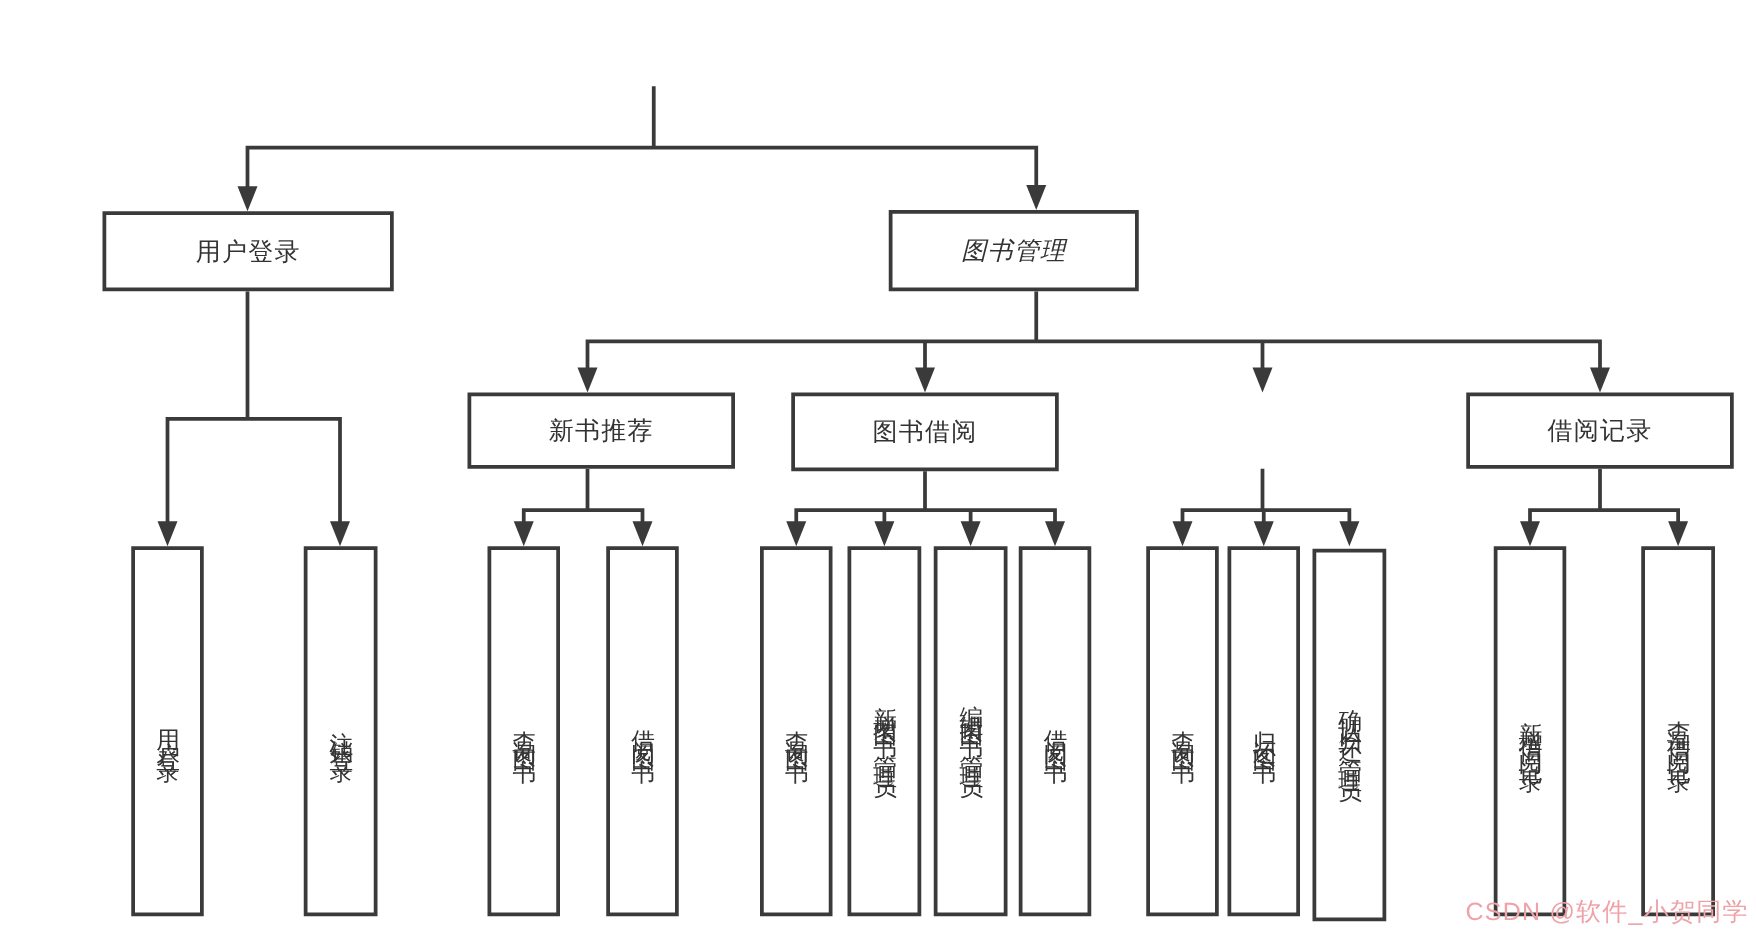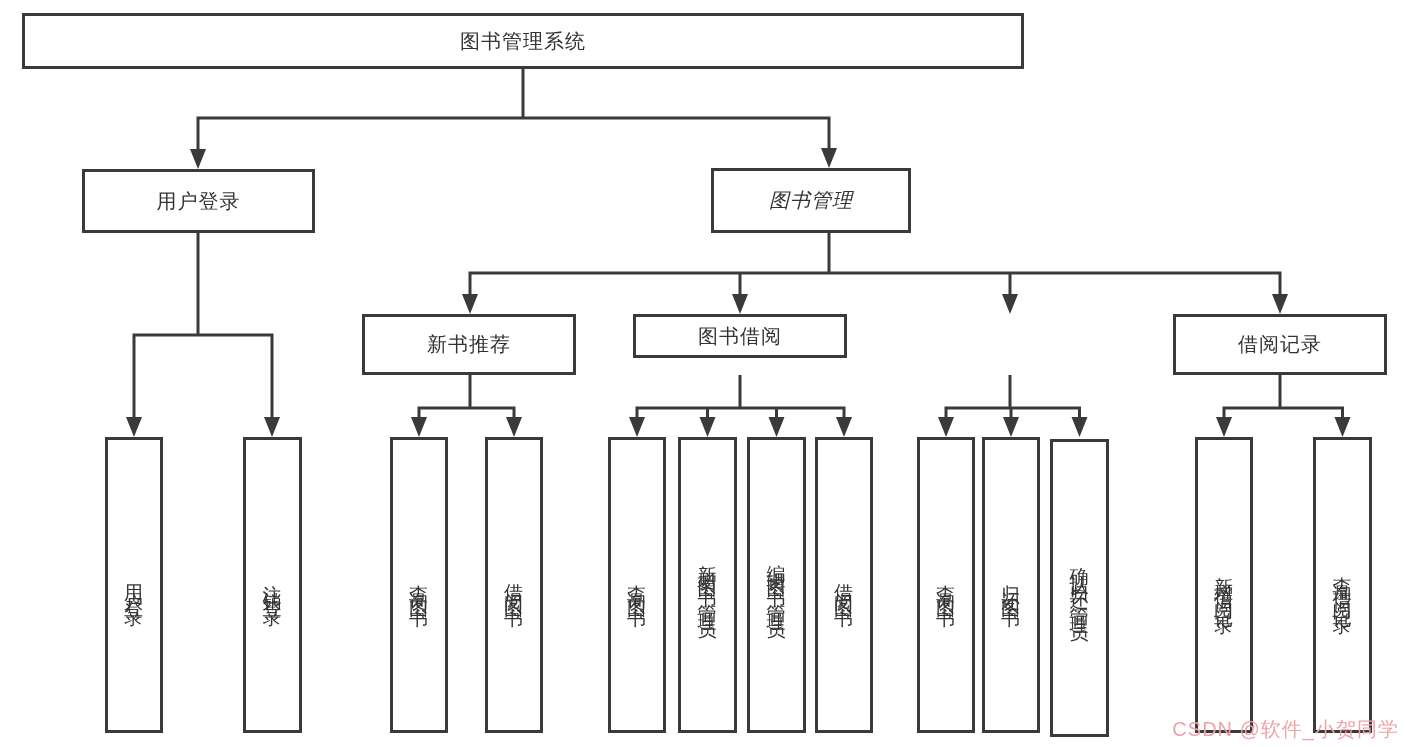--- a/index.html
+++ b/index.html
@@ -103,27 +103,26 @@
       <polygon points="768.5,417 784.5,417 776.5,437"></polygon>
       <polygon points="836,417 852,417 844,437"></polygon>
       <polygon points="938,417 954,417 946,437"></polygon>
       <polygon points="1003,417 1019,417 1011,437"></polygon>
       <polygon points="1071.5,417 1087.5,417 1079.5,437"></polygon>
       <polygon points="1216,417 1232,417 1224,437"></polygon>
       <polygon points="1334.5,417 1350.5,417 1342.5,437"></polygon>
     </g>
   </svg>
 
-  <div class="node" style="left:22px; top:13px; width:1002px; height:56px;">图书管理系统</div>
 
   <div class="node" style="left:82px; top:169px; width:233px; height:64px;">用户登录</div>
   <div class="node" style="left:711px; top:168px; width:200px; height:65px;font-style:italic;">图书管理</div>
 
-  <div class="node" style="left:362px; top:314px; width:214px; height:61px;">新书推荐</div>
-  <div class="node" style="left:633px; top:314px; width:214px; height:44px;">图书借阅</div>
+  <div class="node" style="left:374px; top:314px; width:214px; height:61px;">新书推荐</div>
+  <div class="node" style="left:633px; top:314px; width:214px; height:63px;">图书借阅</div>
   <div class="node" style="left:1173px; top:314px; width:214px; height:61px;">借阅记录</div>
 
   <div class="leaf" style="left:105px; top:437px; width:58px; height:296px;">
     <span class="vtext">用户登录</span>
   </div>
   <div class="leaf" style="left:243px; top:437px; width:59px; height:296px;">
     <span class="vtext">注销登录</span>
   </div>
 
   <div class="leaf" style="left:390px; top:437px; width:58px; height:296px;">

